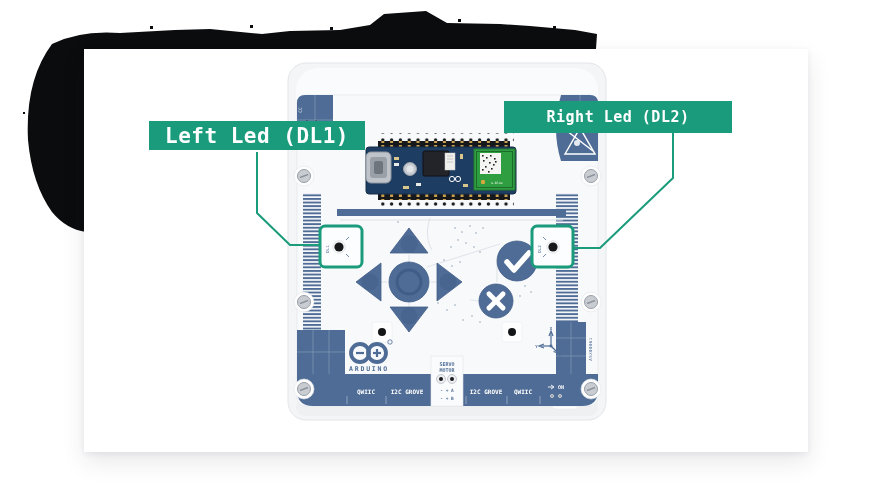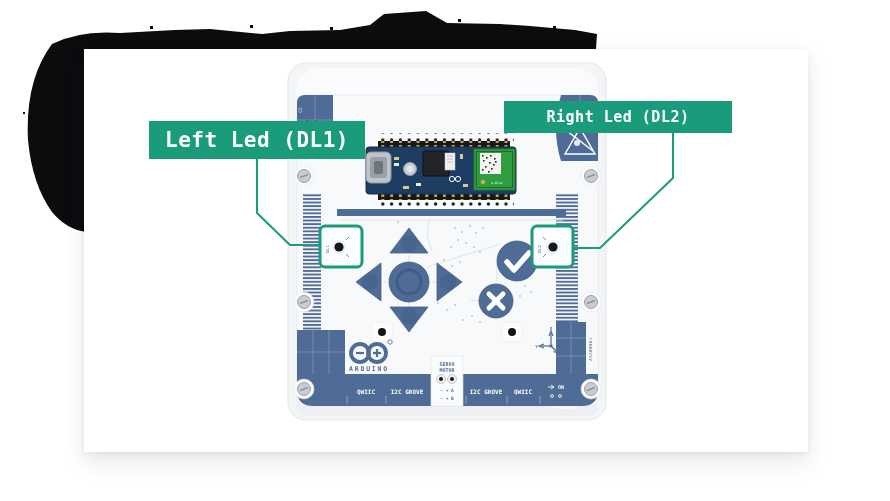--- a/index.html
+++ b/index.html
@@ -4,21 +4,21 @@
 <style>
   html,body{margin:0;padding:0;background:#ffffff;}
   body{width:890px;height:501px;overflow:hidden;font-family:"Liberation Sans",sans-serif;}
   .stage{position:relative;width:890px;height:501px;}
   .layer{position:absolute;left:0;top:0;width:890px;height:501px;}
   .card{position:absolute;left:84px;top:49px;width:724px;height:403px;background:#ffffff;
         box-shadow:0 10px 22px rgba(35,40,55,.10),0 2px 6px rgba(35,40,55,.07);}
   .callout-label{position:absolute;background:#1a9c7c;color:#ffffff;
         font-family:"DejaVu Sans Mono","Liberation Mono",monospace;font-weight:bold;
         display:flex;align-items:center;justify-content:center;letter-spacing:.5px;}
-  .callout-left{left:149px;top:121px;width:216px;height:38px;font-size:21px;}
+  .callout-left{left:149px;top:121px;width:216px;height:29px;font-size:21px;}
   .callout-right{left:504px;top:101px;width:228px;height:32px;font-size:15px;}
   svg text{font-family:"DejaVu Sans Mono","Liberation Mono",monospace;}
 </style>
 </head>
 <body>
 
 <div class="stage">
 
   <svg class="layer" viewBox="0 0 890 501">
     <g>

